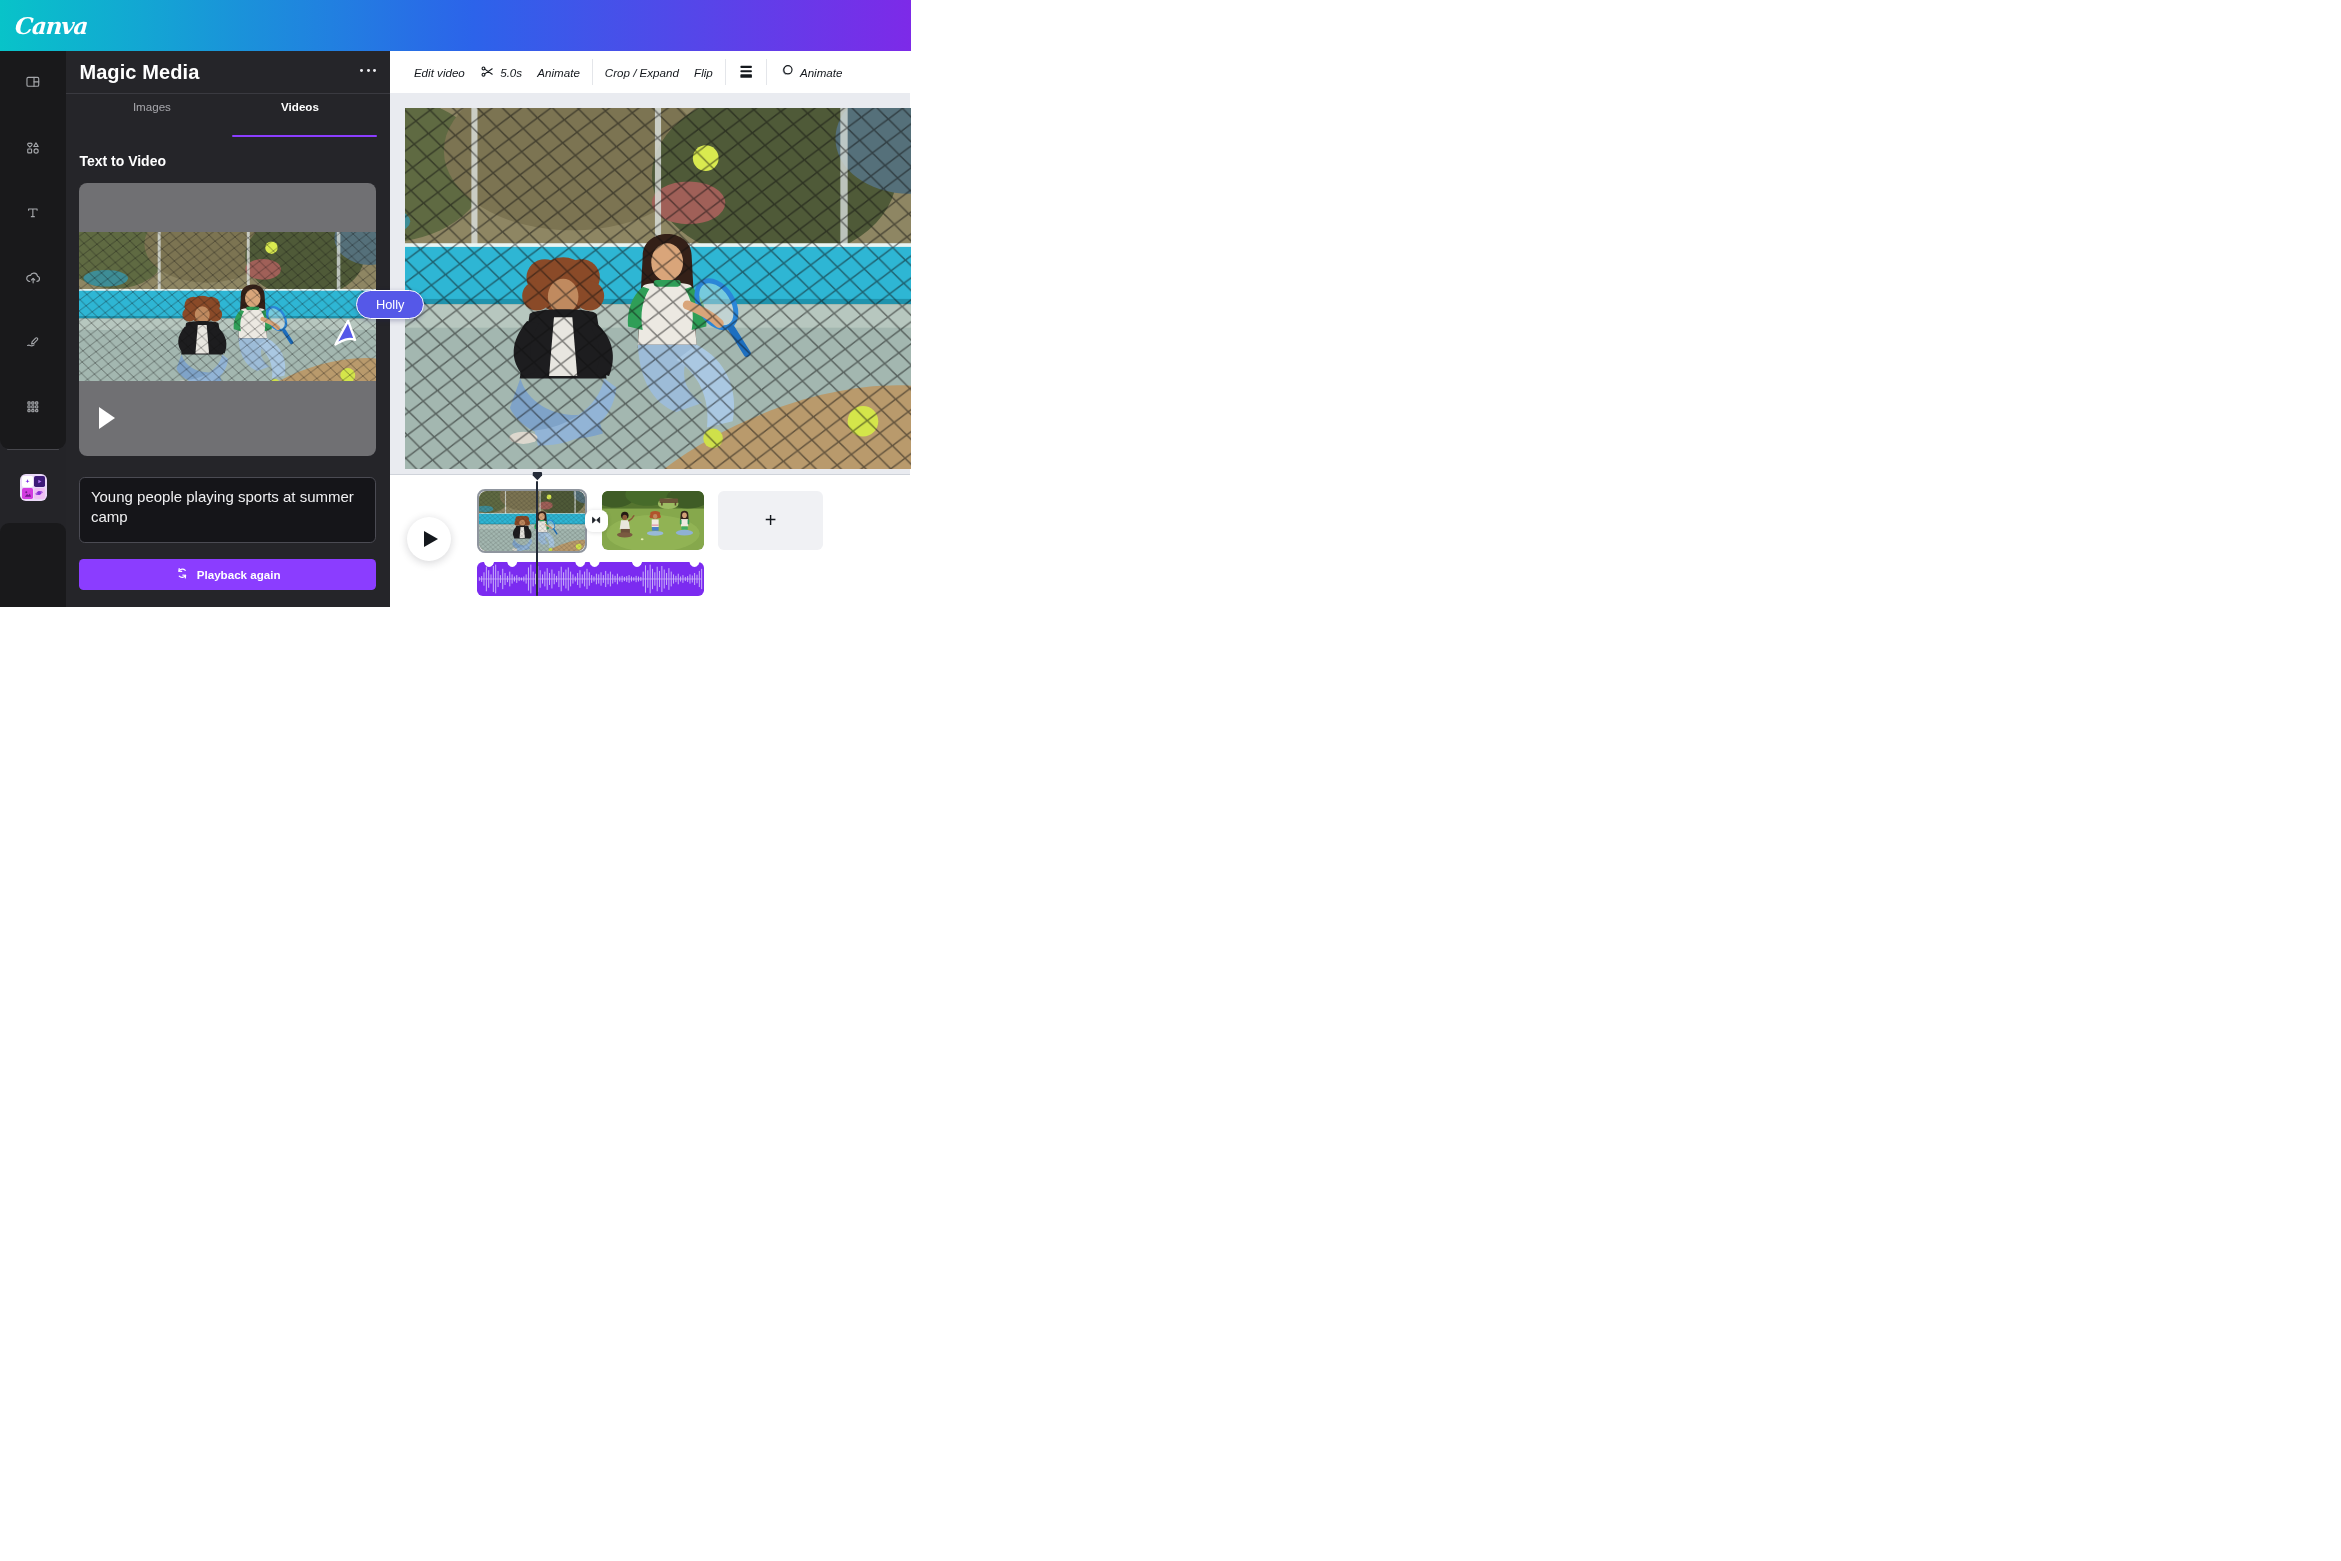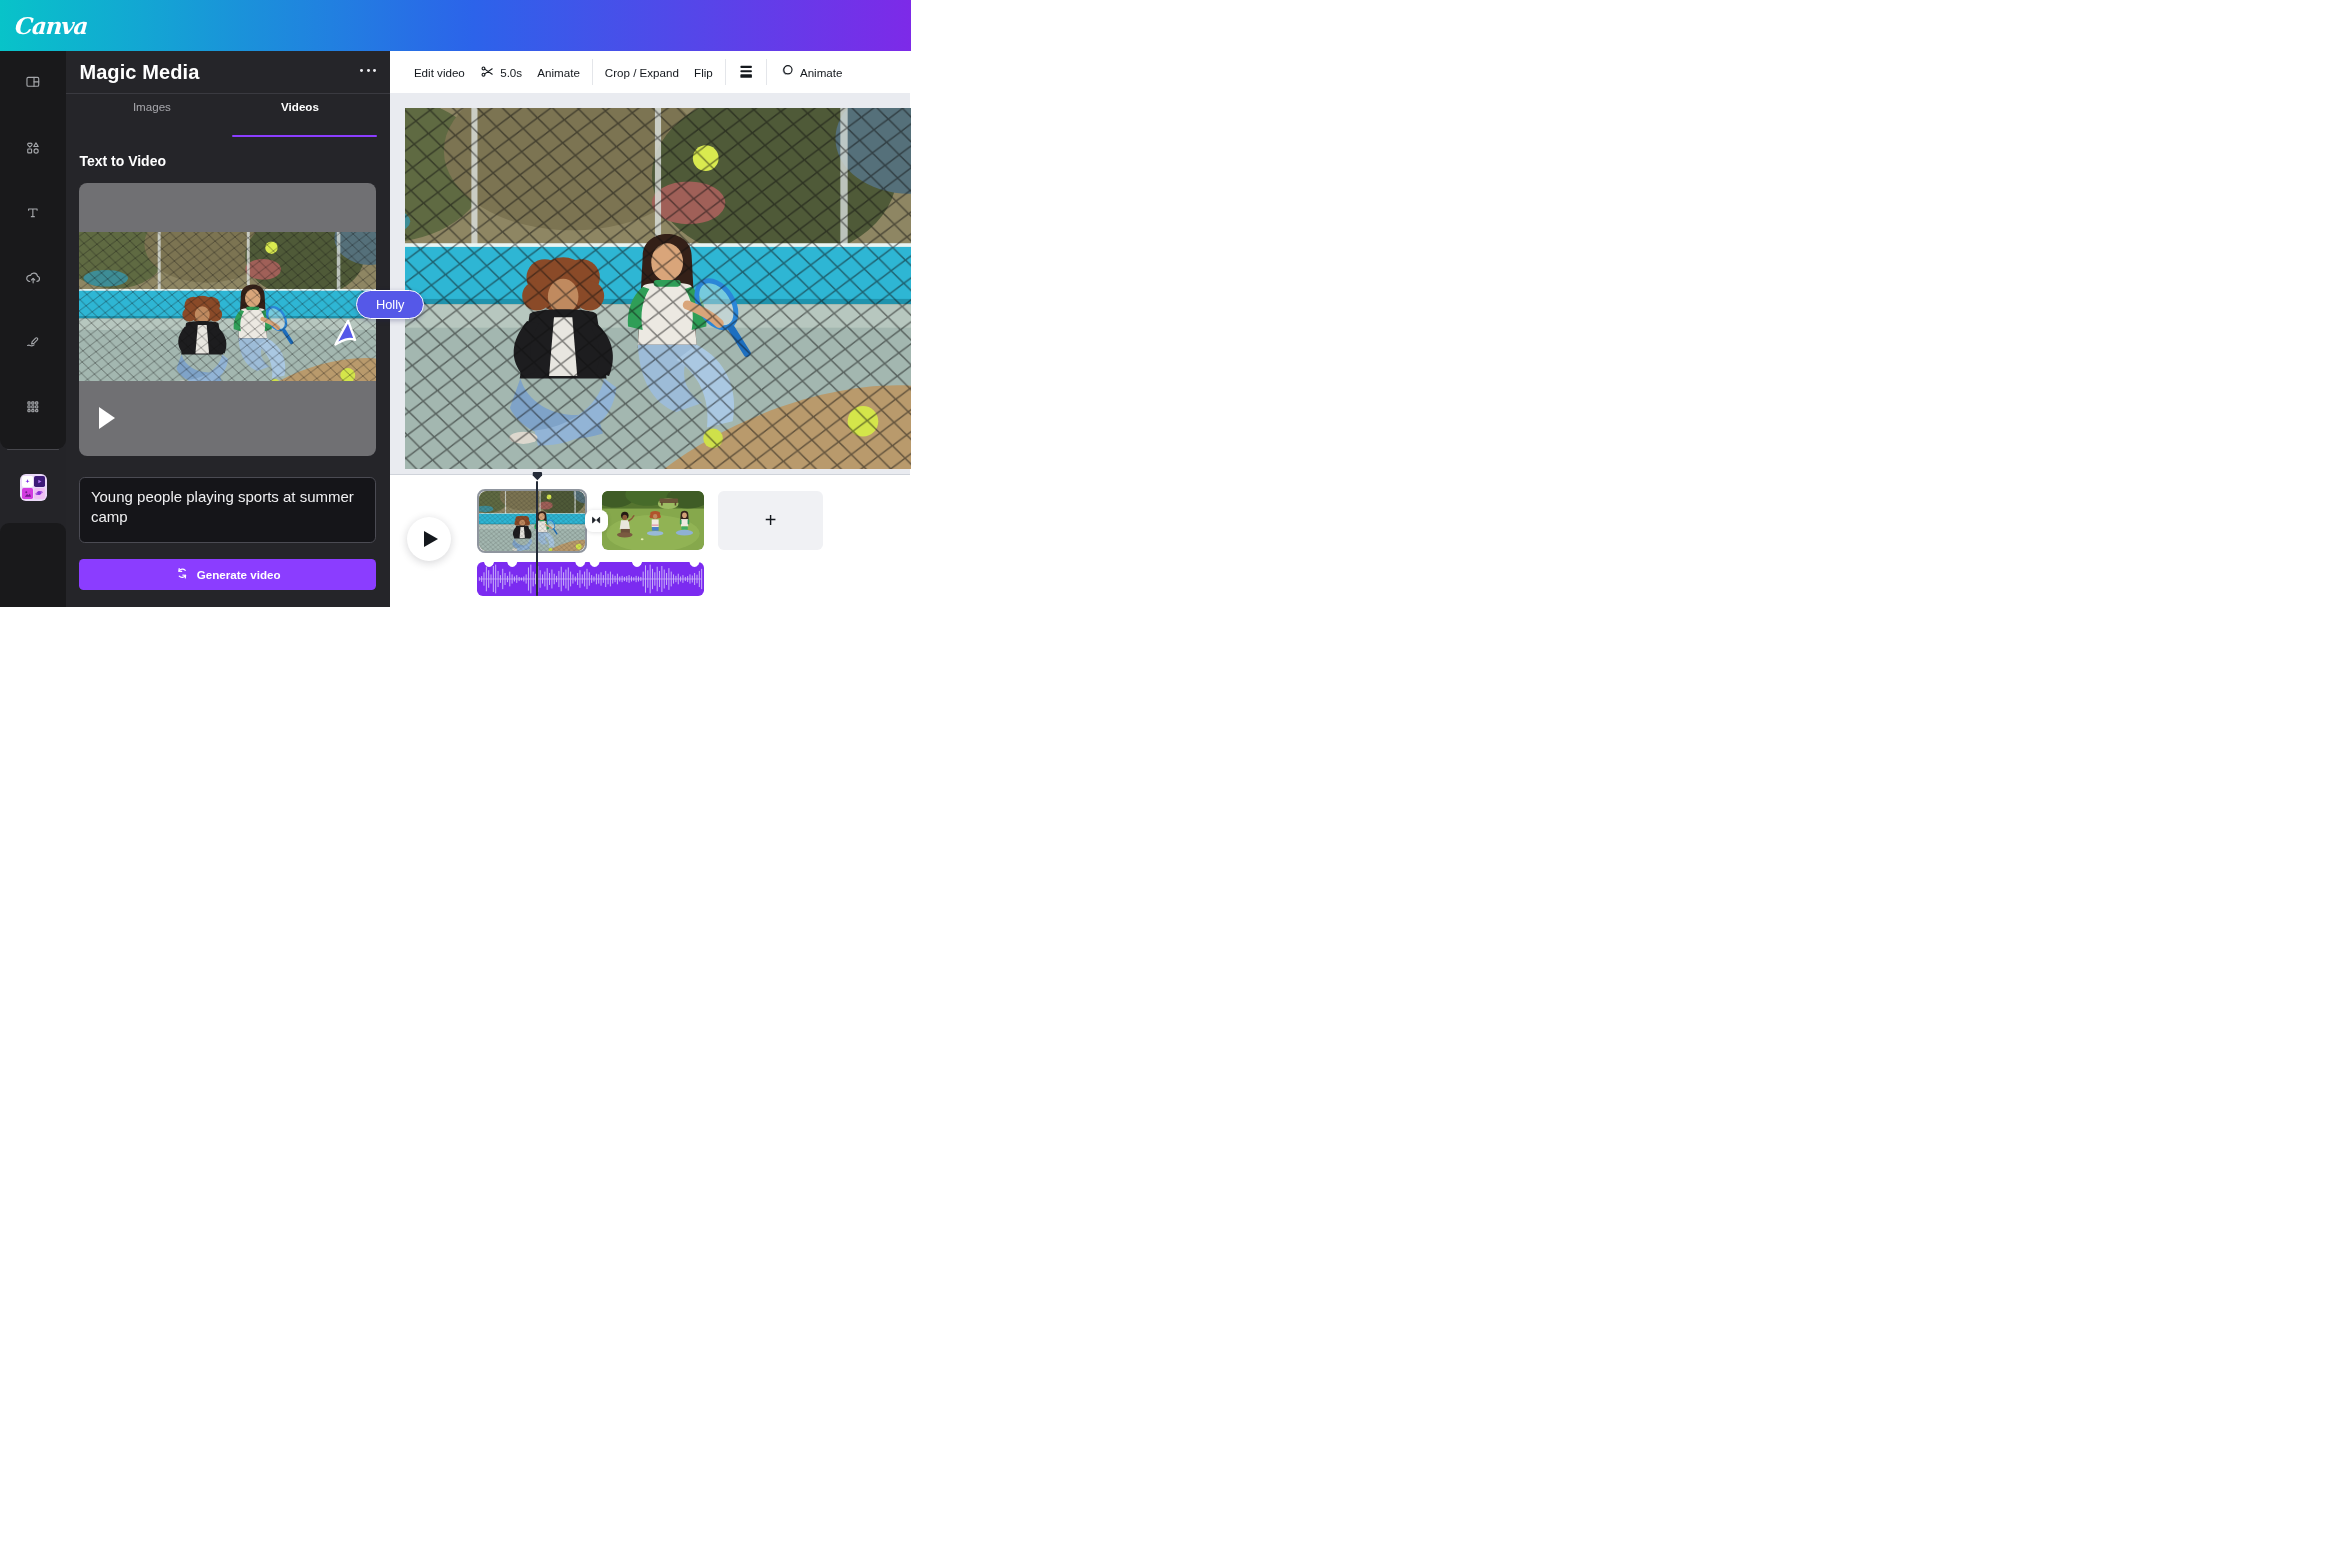--- a/index.html
+++ b/index.html
@@ -57,21 +57,21 @@
 
   .generate-btn { position:absolute; left:13.4px; top:508px; width:297px; height:31px;
     background:var(--accent,#8b3dff); border:none; border-radius:4.6px; color:#fff;
     display:flex; align-items:center; justify-content:center; gap:7px;
     font-size:11.6px; font-weight:600; font-family:inherit; cursor:pointer; }
 
   
   .main { position:absolute; left:390px; top:51px; width:520px; height:556px; background:#fff; }
   .toolbar { position:absolute; left:0; top:0; width:100%; height:42px; background:#fff;
     display:flex; align-items:center; padding-left:16.3px; color:#14181d; font-size:11.6px; font-weight:500; }
-  .tb-item { padding:0 7.6px; height:28px; display:flex; align-items:center; gap:5.2px; border-radius:4.6px; cursor:pointer; white-space:nowrap; }
+  .tb-item { padding:0 7.6px; height:28px; display:flex; align-items:center; gap:5.2px; border-radius:4.6px; cursor:pointer; white-space:nowrap;font-style:italic; }
   .tb-sep { width:0.6px; height:25.6px; background:#e4e6ea; margin:0 4.6px; flex:none; }
   .toolbar svg { flex:none; }
 
   .canvas-area { position:absolute; left:0; top:42px; width:100%; height:382px; background:#e9ebf0;
     border-bottom:0.6px solid #cfd3da; }
   .photo { position:absolute; left:14.5px; top:14.5px; width:506px; height:361px; overflow:hidden; cursor:pointer; }
   .photo svg { display:block; width:100%; height:100%; }
 
   
   .timeline { position:absolute; left:0; top:425px; width:100%; height:131px; background:#fff; }
@@ -327,21 +327,21 @@
 
     <button class="generate-btn">
       <span>
         <svg width="14.5" height="14.5" viewBox="0 0 24 24" fill="none" stroke="#fff" stroke-width="2" stroke-linecap="round" stroke-linejoin="round">
           <path d="M17 7.2A6.4 6.4 0 0 0 6.6 8.6"></path>
           <polyline points="6.9,4.2 6.5,8.7 11,9"></polyline>
           <path d="M7 16.8a6.4 6.4 0 0 0 10.4-1.4"></path>
           <polyline points="17.1,19.8 17.5,15.3 13,15"></polyline>
         </svg>
       </span>
-      <span>Generate video</span>
+      <span>Playback again</span>
     </button>
   </section>
 
   <section class="main">
     <div class="toolbar">
       <div class="tb-item">Edit video</div>
       <div class="tb-item">
         <span>
           <svg width="15" height="15" viewBox="0 0 24 24" fill="none" stroke="#14181d" stroke-width="1.8" stroke-linecap="round">
             <circle cx="5.6" cy="7" r="2.3"></circle>

